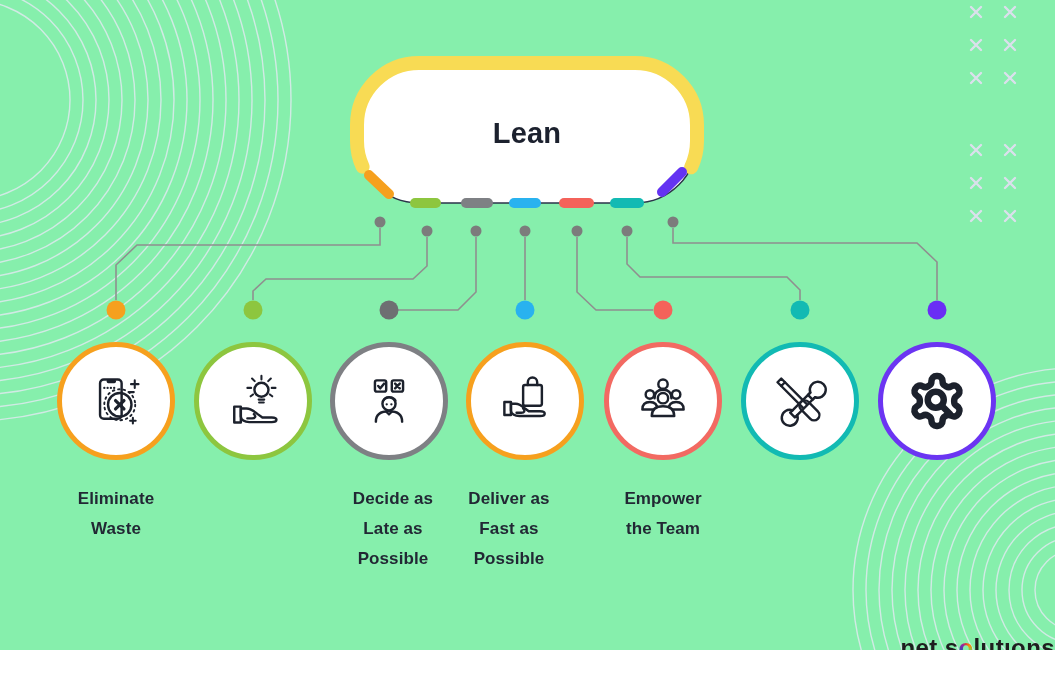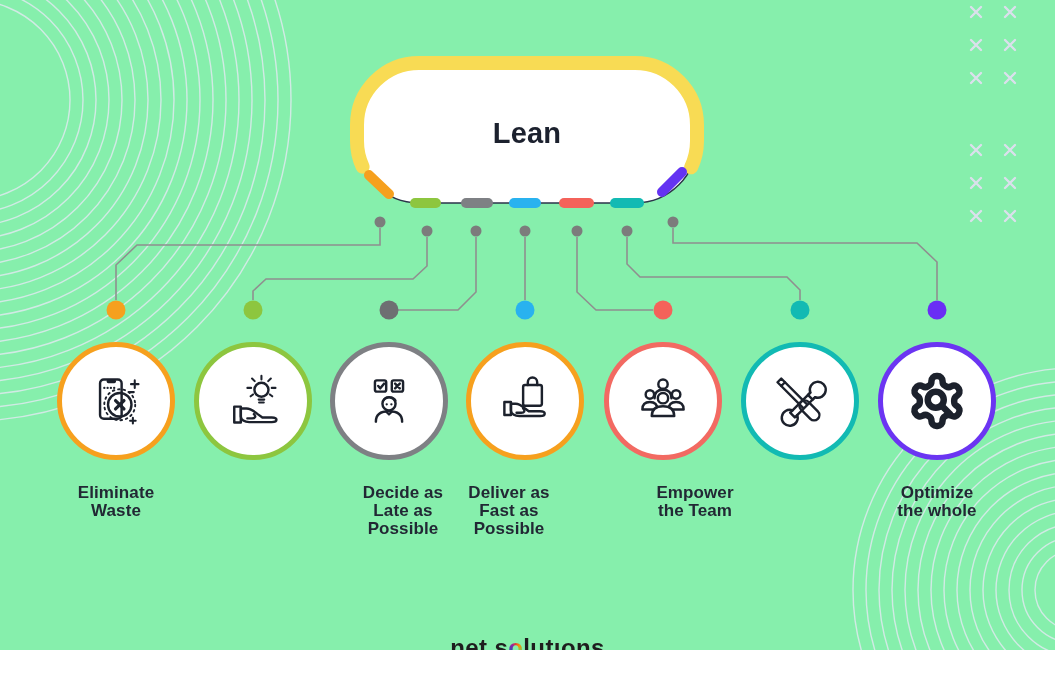--- a/index.html
+++ b/index.html
@@ -20,24 +20,24 @@
   .pcircle{
     position:absolute;top:342px;width:118px;height:118px;
     background:#FFFFFF;border:5px solid #999;border-radius:50%;
     box-sizing:border-box;
     display:flex;align-items:center;justify-content:center;
   }
   .pcircle svg{display:block;}
   .plabel{
     position:absolute;top:484px;width:150px;
     text-align:center;font-size:17px;font-weight:700;color:#222834;
-    line-height:18px;white-space:pre-line;letter-spacing:.1px;
+    line-height:30px;white-space:pre-line;letter-spacing:.1px;
   }
   .logo{
-    position:absolute;left:0;right:0;top:634px;text-align:center;
+    position:absolute;left:0;right:0;top:634px;text-align:right;
     font-size:24px;font-weight:700;color:#1E1E1E;letter-spacing:.4px;
   }
   .logo-o{
     background:conic-gradient(#e53935,#fb8c00,#8bc34a,#00acc1,#3949ab,#8e24aa,#e53935);
     -webkit-background-clip:text;background-clip:text;
     color:transparent;
   }
   .icon-stroke{stroke:#1C212C;fill:none;stroke-width:2.6;stroke-linecap:round;stroke-linejoin:round;}
 </style>
 </head>
@@ -226,26 +226,24 @@
   <div class="pcircle" style="left: 878px; border-color: rgb(107, 53, 242);">
     <svg class="icon-stroke" width="60" height="60" viewBox="0 0 24 24" stroke-width="1.1">
       <path d="M12.22 2h-.44a2 2 0 0 0-2 2v.18a2 2 0 0 1-1 1.73l-.43.25a2 2 0 0 1-2 0l-.15-.08a2 2 0 0 0-2.73.73l-.22.38a2 2 0 0 0 .73 2.73l.15.1a2 2 0 0 1 1 1.72v.51a2 2 0 0 1-1 1.74l-.15.09a2 2 0 0 0-.73 2.73l.22.38a2 2 0 0 0 2.73.73l.15-.08a2 2 0 0 1 2 0l.43.25a2 2 0 0 1 1 1.73V20a2 2 0 0 0 2 2h.44a2 2 0 0 0 2-2v-.18a2 2 0 0 1 1-1.73l.43-.25a2 2 0 0 1 2 0l.15.08a2 2 0 0 0 2.73-.73l.22-.39a2 2 0 0 0-.73-2.73l-.15-.08a2 2 0 0 1-1-1.74v-.5a2 2 0 0 1 1-1.74l.15-.09a2 2 0 0 0 .73-2.73l-.22-.38a2 2 0 0 0-2.73-.73l-.15.08a2 2 0 0 1-2 0l-.43-.25a2 2 0 0 1-1-1.73V4a2 2 0 0 0-2-2z"></path>
       <circle cx="11.5" cy="11.5" r="3.2"></circle>
       <path d="M13.9 13.9 L17.2 17.2"></path>
     </svg>
   </div>
 
   <div class="plabel" style="left:41px">Eliminate
 Waste</div>
-  <div class="plabel" style="left:328px">Decide as
+  <div class="plabel" style="left:318px">Decide as
 Late as
 Possible</div>
   <div class="plabel" style="left:434px">Deliver as
 Fast as
 Possible</div>
-  <div class="plabel" style="left:620px">Empower
+  <div class="plabel" style="left:588px">Empower
 the Team</div>
-  <div class="plabel" style="left:862px">Optimize
-the whole</div>
 
   <div class="logo"><span>net s</span><span class="logo-o">o</span><span>lutıons</span></div>
 
 </div>
 
 </body></html>

